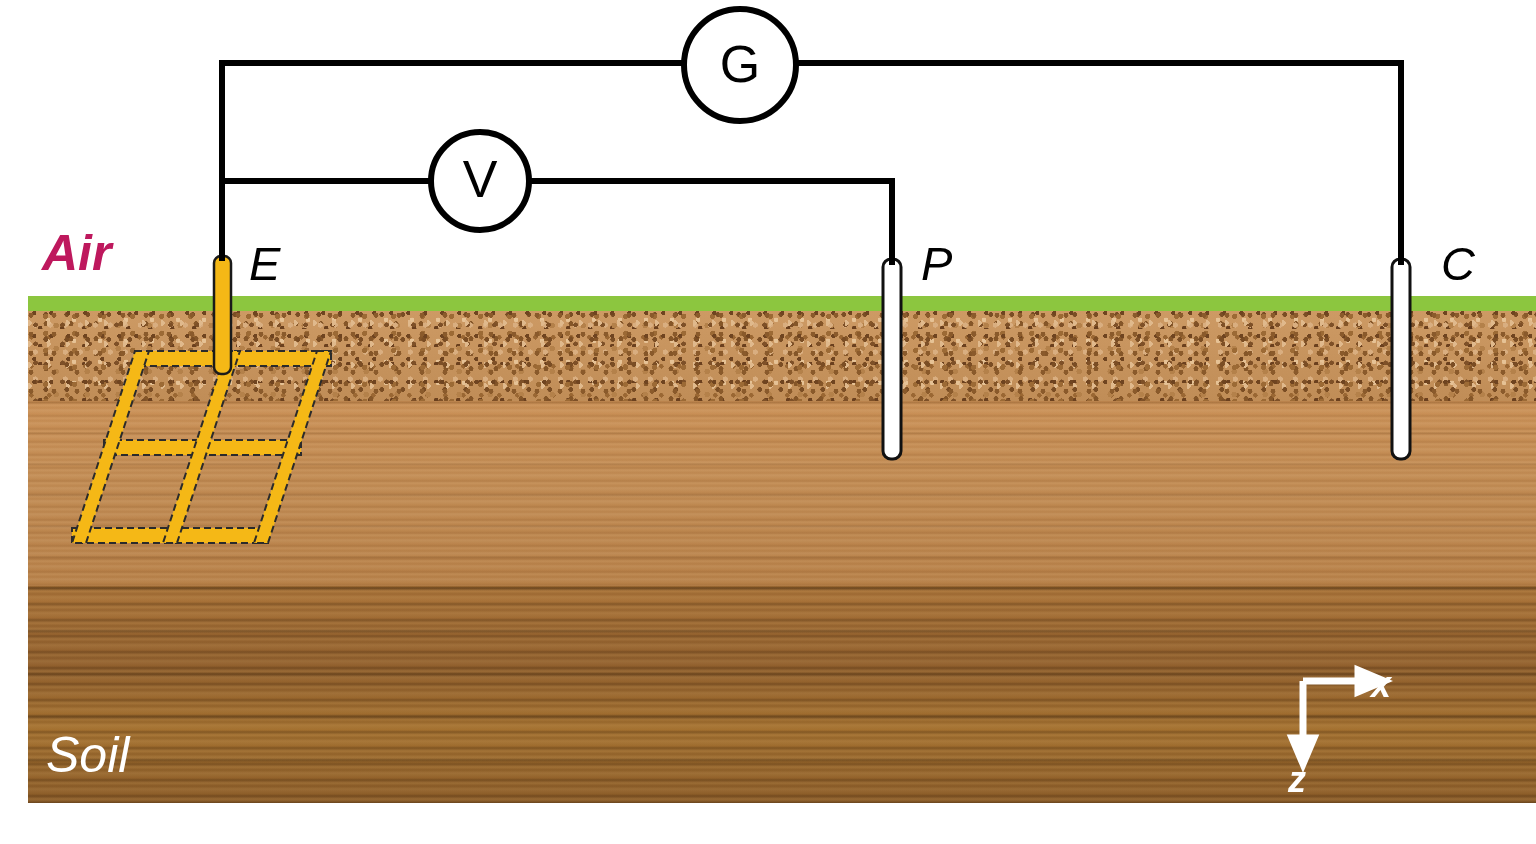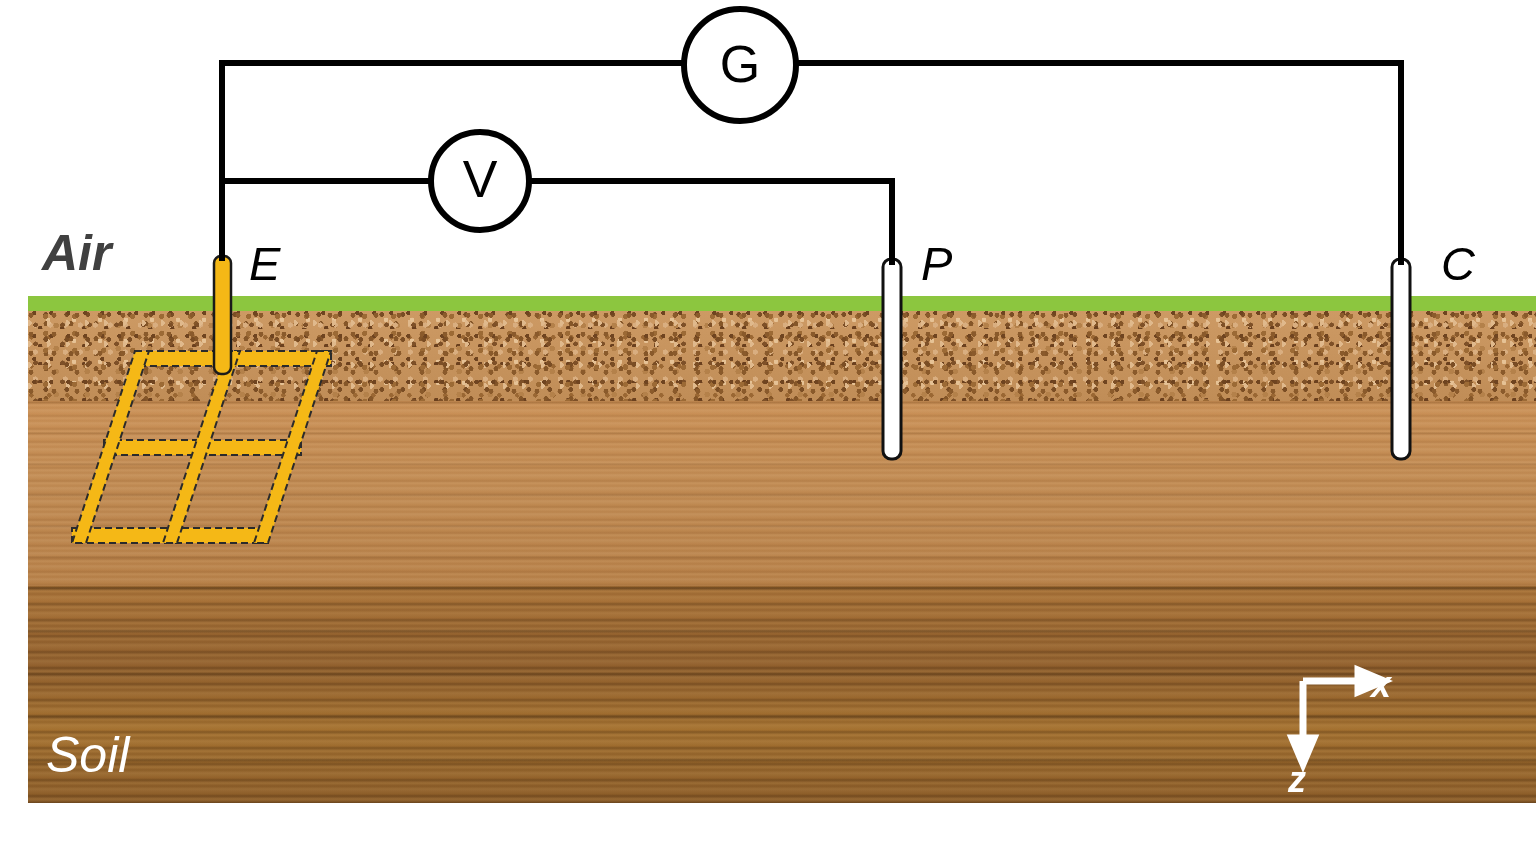--- a/index.html
+++ b/index.html
@@ -122,21 +122,21 @@
   }
 
   
   .lbl {
     position: absolute;
     font-family: "Liberation Sans", sans-serif;
     font-style: italic;
     white-space: nowrap;
     line-height: 1;
   }
-  .lbl-air  { left: 42px;  top: 228px; font-size: 50px; font-weight: bold; color: #404040; }
+  .lbl-air  { left: 42px;  top: 228px; font-size: 50px; font-weight: bold; color: #be185d; }
   .lbl-soil { left: 46px;  top: 730px; font-size: 50px; font-weight: normal; color: #ffffff; text-align: right; }
   .lbl-e    { left: 249px; top: 240px; font-size: 47px; font-weight: normal; color: #000; }
   .lbl-p    { left: 921px; top: 240px; font-size: 47px; font-weight: normal; color: #000; }
   .lbl-c    { left: 1441px;top: 240px; font-size: 47px; font-weight: normal; color: #000; }
   .lbl-x    { left: 1371px;top: 667px; font-size: 36px; font-weight: bold; color: #ffffff; }
   .lbl-z    { left: 1288px;top: 762px; font-size: 36px; font-weight: bold; color: #ffffff; }
   .meter-txt {
     position: absolute;
     font-family: "Liberation Sans", sans-serif;
     font-size: 52px;

